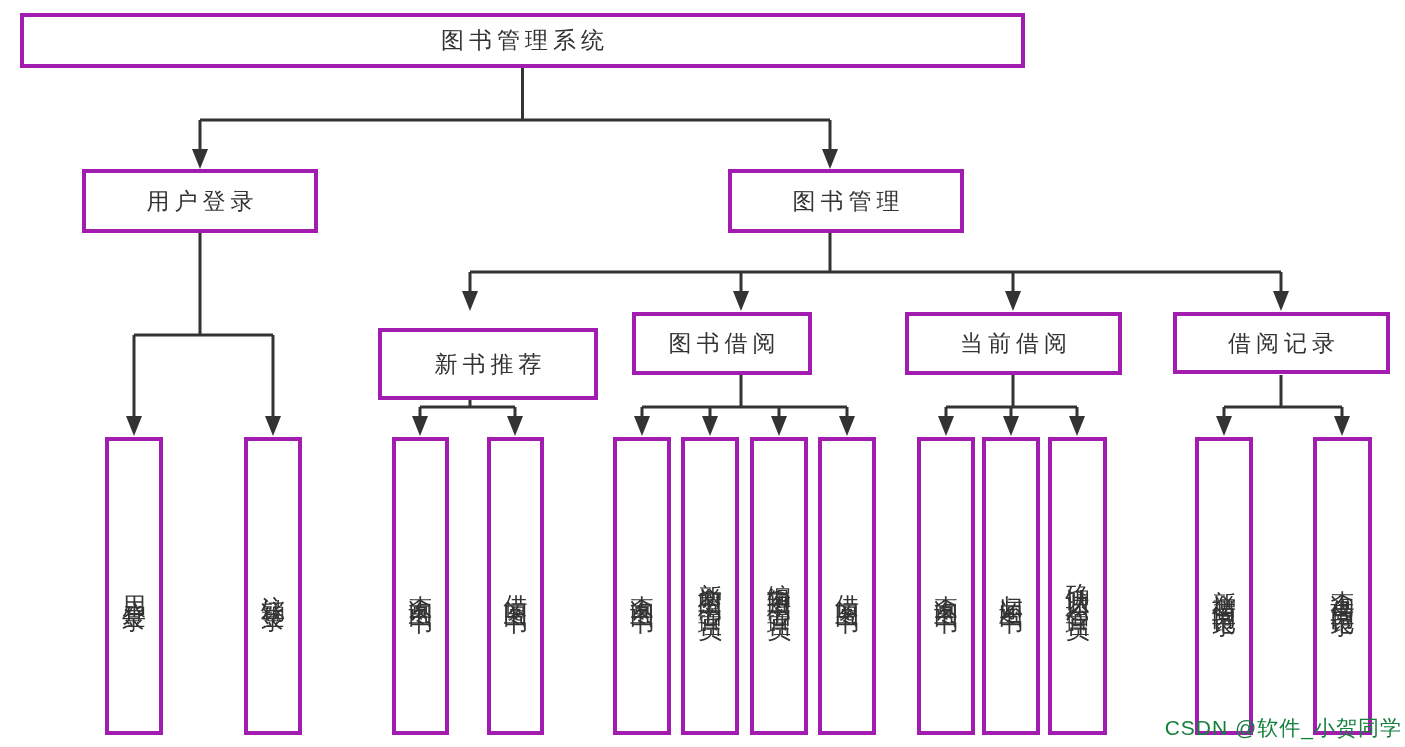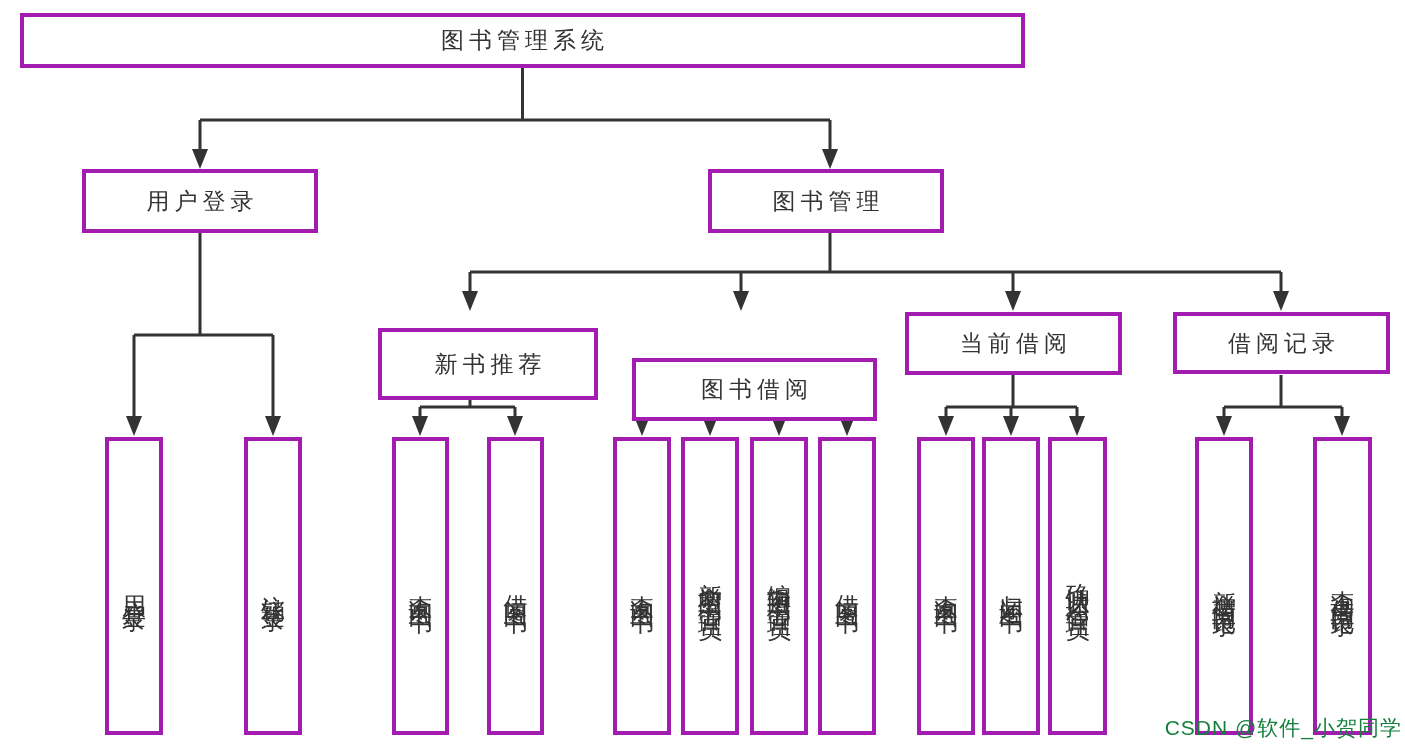--- a/index.html
+++ b/index.html
@@ -115,24 +115,24 @@
       <polygon points="1003,416 1019,416 1011,436"></polygon>
       <polygon points="1069,416 1085,416 1077,436"></polygon>
       <polygon points="1216,416 1232,416 1224,436"></polygon>
       <polygon points="1334,416 1350,416 1342,436"></polygon>
     </g>
   </svg>
 
   <div class="node hnode" style="left:20px; top:13px; width:1005px; height:55px;">图书管理系统</div>
 
   <div class="node hnode" style="left:82px; top:169px; width:236px; height:64px;">用户登录</div>
-  <div class="node hnode" style="left:708px; top:169px; width:236px; height:64px;">图书管理</div>
+  <div class="node hnode" style="left:728px; top:169px; width:236px; height:64px;">图书管理</div>
 
   <div class="node hnode" style="left:378px; top:312px; width:220px; height:72px;margin-top:16px;">新书推荐</div>
-  <div class="node hnode" style="left:632px; top:312px; width:245px; height:63px;margin-top:46px;">图书借阅</div>
+  <div class="node hnode" style="left:632px; top:312px; width:180px; height:63px;">图书借阅</div>
   <div class="node hnode" style="left:905px; top:312px; width:217px; height:63px;">当前借阅</div>
   <div class="node hnode" style="left:1173px; top:312px; width:217px; height:62px;">借阅记录</div>
 
   <div class="node vnode" style="left:105px; top:437px; width:58px; height:298px;">用户登录</div>
   <div class="node vnode" style="left:244px; top:437px; width:58px; height:298px;">注销登录</div>
 
   <div class="node vnode" style="left:392px; top:437px; width:57px; height:298px;">查询图书</div>
   <div class="node vnode" style="left:487px; top:437px; width:57px; height:298px;">借阅图书</div>
 
   <div class="node vnode" style="left:613px; top:437px; width:58px; height:298px;">查询图书</div>

